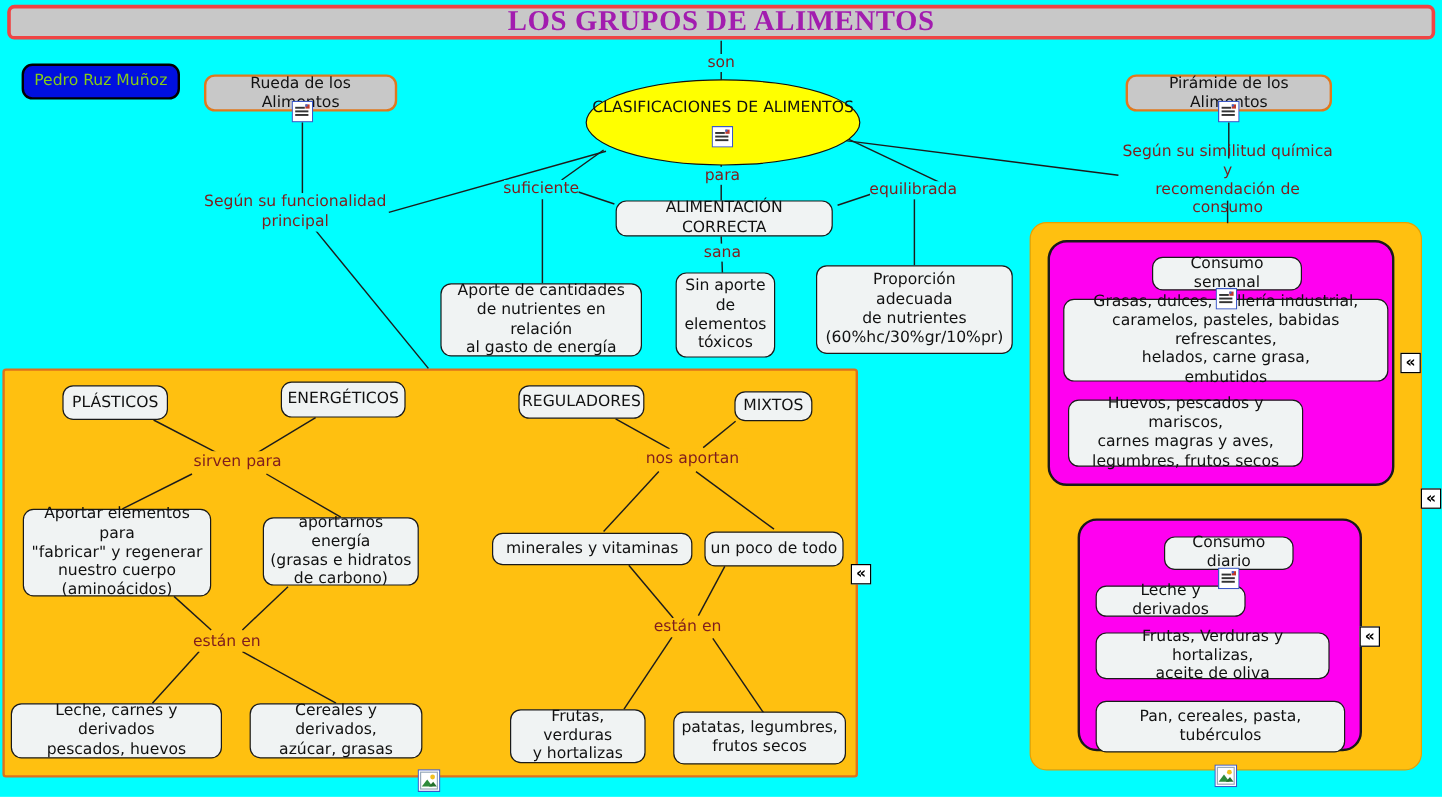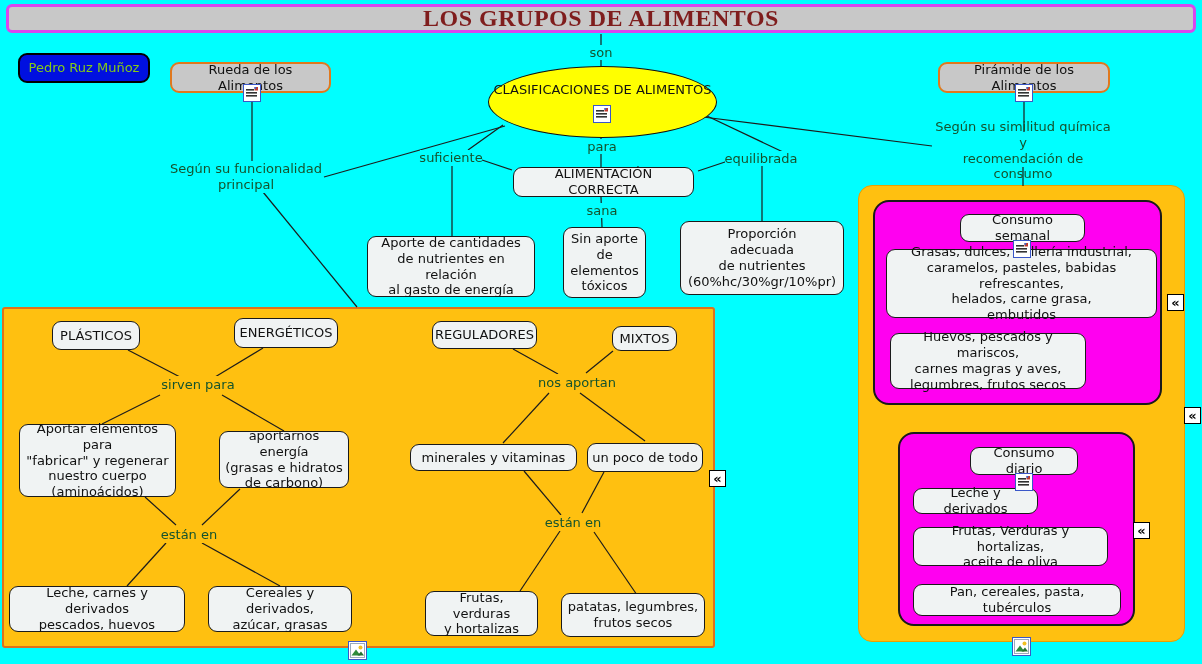--- a/index.html
+++ b/index.html
@@ -11,35 +11,35 @@
   .panel.orange-left{background:#FFC010;border:2px solid #DE711C;border-radius:3px;}
   .panel.orange-right{background:#FFC010;border:1px solid #E8A000;border-radius:14px;}
   .panel.magenta{background:#FF00F0;border:2px solid #1a1a1a;border-radius:16px;z-index:2;}
   .node{position:absolute;z-index:3;display:flex;align-items:center;justify-content:center;
         text-align:center;background:#F0F3F3;border:1px solid #1a1a1a;border-radius:9px;
         font-size:13px;line-height:1.22;color:#111;white-space:pre-line;
         padding:2px 4px;box-sizing:border-box;}
   .node.gray{background:#C8C8C8;border:2px solid #E0781E;}
   .node.author{background:#0010E0;border:2px solid #000;color:#84cc16;margin-left:10px;}
   .label{position:absolute;z-index:3;display:flex;align-items:center;justify-content:center;
-         text-align:center;font-size:13px;line-height:1.22;color:#14532d;white-space:pre-line;}
+         text-align:center;font-size:13px;line-height:1.22;color:#7f1d1d;white-space:pre-line;}
   .on-cyan{background:#00FFFF;}
   .on-orange{background:#FFC010;}
   .ellipse{position:absolute;z-index:3;background:#FFFF00;border:1.5px solid #111;
            border-radius:50%;text-align:center;font-size:13px;color:#111;box-sizing:border-box;}
   .ellipse .etext{display:block;margin-top:15px;}
   .icon{position:absolute;z-index:4;}
   .collapse{width:15px;height:15px;background:#fff;border:1px solid #000;display:flex;
             align-items:center;justify-content:center;font-size:13px;font-weight:bold;
             line-height:1;color:#000;box-sizing:content-box;}
   .title-bar{position:absolute;z-index:3;left:6px;top:4px;width:1184px;height:23px;
-             background:#C8C8C8;border:3px solid #d946ef;border-radius:6px;
+             background:#C8C8C8;border:3px solid #ef4444;border-radius:6px;
              display:flex;align-items:center;justify-content:center;
              font-family:"Liberation Serif","DejaVu Serif",serif;font-weight:bold;
-             font-size:24px;color:#7f1d1d;letter-spacing:.5px;}
+             font-size:24px;color:#a21caf;letter-spacing:.5px;}
 </style>
 </head>
 <body>
 
 <div class="stage">
 
   <div class="panel orange-left" style="left:2px;top:307px;width:713px;height:341px;"></div>
   <div class="panel orange-right" style="left:858px;top:185px;width:327px;height:457px;"></div>
   <div class="panel magenta" style="left:873px;top:200px;width:289px;height:205px;"></div>
   <div class="panel magenta" style="left:898px;top:432px;width:237px;height:194px;"></div>
@@ -144,21 +144,21 @@
 caramelos, pasteles, babidas refrescantes,
 helados, carne grasa,
 embutidos</div>
   <div class="node" style="left:890px;top:333px;width:196px;height:56px;">Huevos, pescados y mariscos,
 carnes magras y aves,
 legumbres, frutos secos</div>
   <div class="node" style="left:970px;top:447px;width:108px;height:28px;">Consumo diario</div>
   <div class="node" style="left:913px;top:488px;width:125px;height:26px;">Leche y derivados</div>
   <div class="node" style="left:913px;top:527px;width:195px;height:39px;">Frutas, Verduras y hortalizas,
 aceite de oliva</div>
-  <div class="node" style="left:913px;top:584px;width:208px;height:32px;">Pan, cereales, pasta, tubérculos</div>
+  <div class="node" style="left:913px;top:584px;width:208px;height:43px;">Pan, cereales, pasta, tubérculos</div>
 
   <div class="icon" style="left:243px;top:84px;">
     <svg width="18" height="18">
         <rect x="0.5" y="0.5" width="17" height="17" fill="#fff" stroke="#3a57c8"></rect>
         <rect x="3" y="5" width="8" height="1.6" fill="#333"></rect>
         <rect x="3" y="8" width="11" height="1.6" fill="#333"></rect>
         <rect x="3" y="11" width="11" height="1.6" fill="#333"></rect>
         <rect x="11.5" y="3" width="3.5" height="3.5" fill="#c0392b"></rect>
         <rect x="11.5" y="3" width="1.7" height="1.7" fill="#2d6cdf"></rect>
       </svg>

